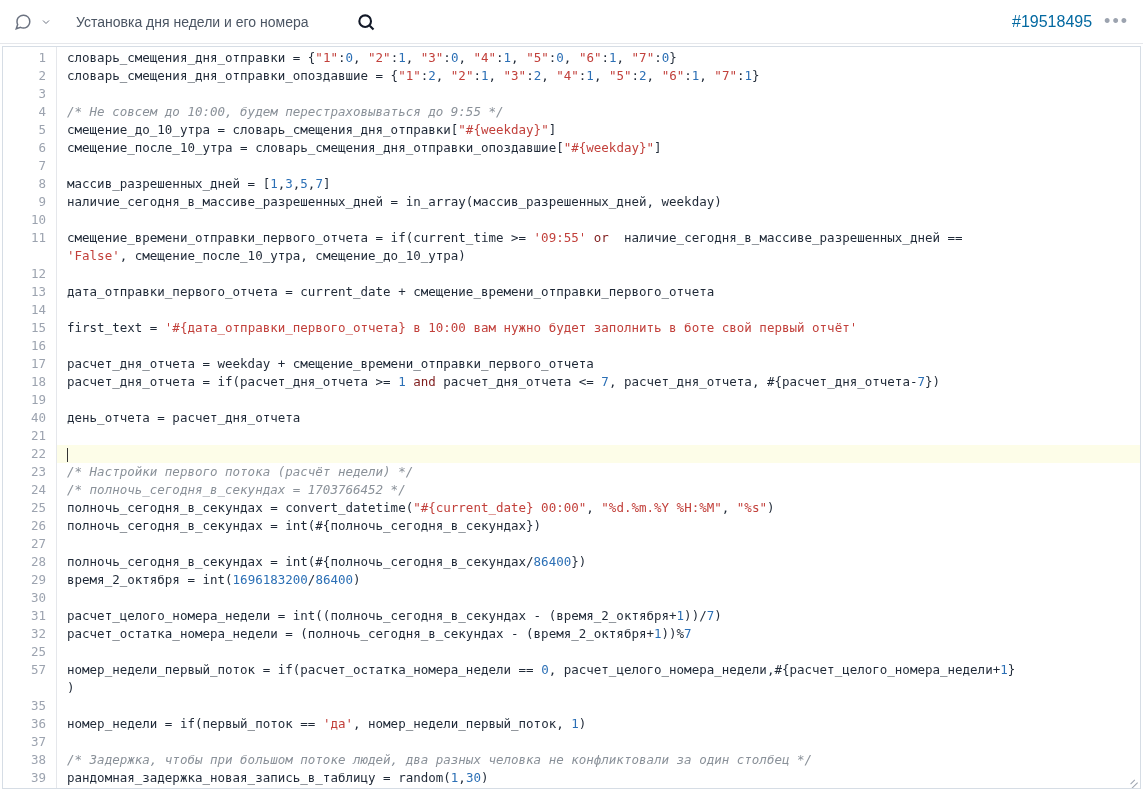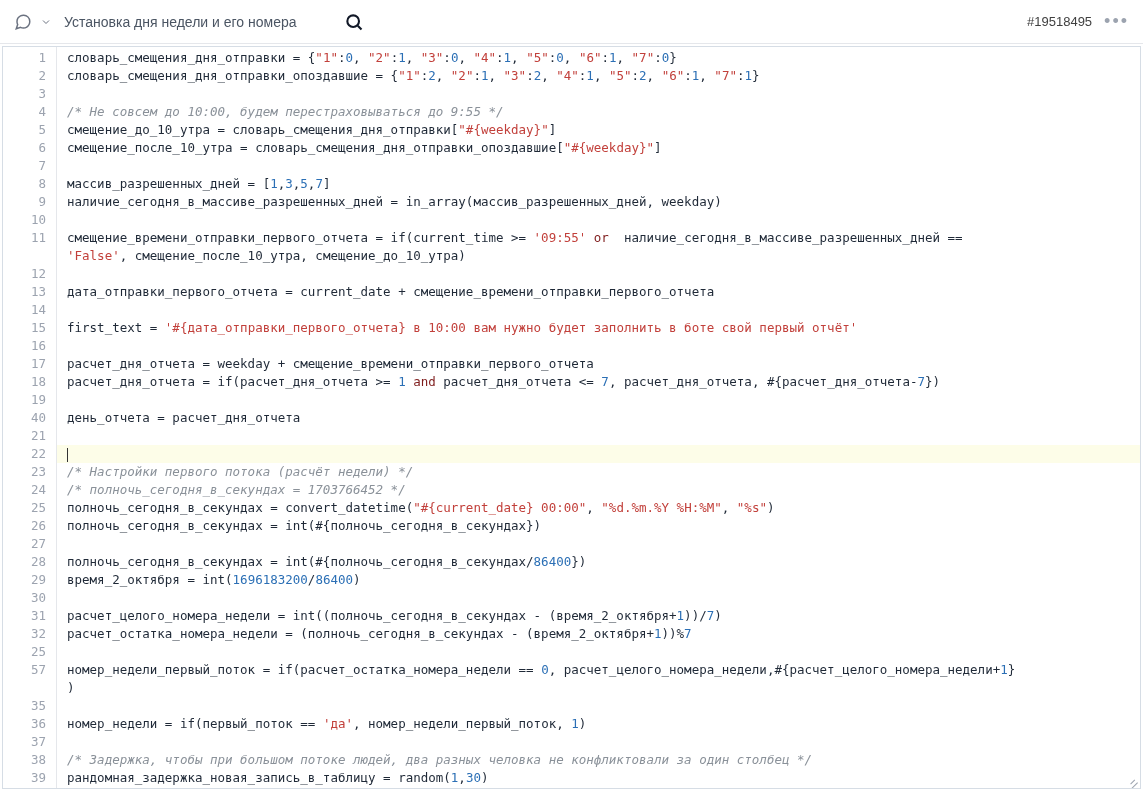--- a/index.html
+++ b/index.html
@@ -1,24 +1,24 @@
 <!DOCTYPE html>
 <html><head>
 <meta charset="utf-8">
 <style>
 * { margin: 0; padding: 0; box-sizing: border-box; }
 body { font-family: -apple-system, BlinkMacSystemFont, "Segoe UI", Arial, sans-serif; background: #fff; width: 1143px; height: 791px; overflow: hidden; display: flex; flex-direction: column; }
 .header { display: flex; align-items: center; padding: 6px 14px; border-bottom: 1px solid #e5e7eb; height: 44px; }
 .header-left { display: flex; align-items: center; gap: 8px; flex: 1; }
 .comment-icon { width: 18px; height: 18px; color: #6b7280; }
 .chev { width: 12px; height: 12px; color: #6b7280; }
-.title { color: #4b5563; font-size: 14px; margin-left: 4px; }
+.title { color: #4b5563; font-size: 14px; margin-left: 16px; }
 .search-icon { width: 20px; height: 20px; color: #111827; margin-left: 40px; }
 .header-right { display: flex; align-items: center; gap: 12px; }
-.hash-id { color: #404040; font-size: 13px; }
+.hash-id { color: #0369a1; font-size: 16px; }
 .dots { color: #9ca3af; font-size: 18px; letter-spacing: 2px; }
 .editor-wrap { flex: 1; display: flex; border: 1px solid #d6dde5; margin: 2px; overflow: hidden; position: relative; }
 .gutter { width: 54px; background: #fff; border-right: 1px solid #e5e7eb; padding-top: 2px; text-align: right; color: #9ca3af; font-family: "Consolas", "Menlo", monospace; font-size: 12.5px; line-height: 18px; user-select: none; }
 .gutter div { padding-right: 10px; height: 18px; }
 .code-area { flex: 1; padding: 2px 0 2px 10px; font-family: "Consolas", "Menlo", monospace; font-size: 12.5px; line-height: 18px; color: #1f2937; white-space: pre; overflow-x: hidden; position: relative; }
 .code-line { height: 18px; }
 .hl { position: absolute; left: 0; right: 0; height: 18px; background: #fdfde8; z-index: 0; }
 .code-line > * { position: relative; z-index: 1; }
 .t-str { color: #c2403b; }
 .t-num { color: #2b6fb5; }

